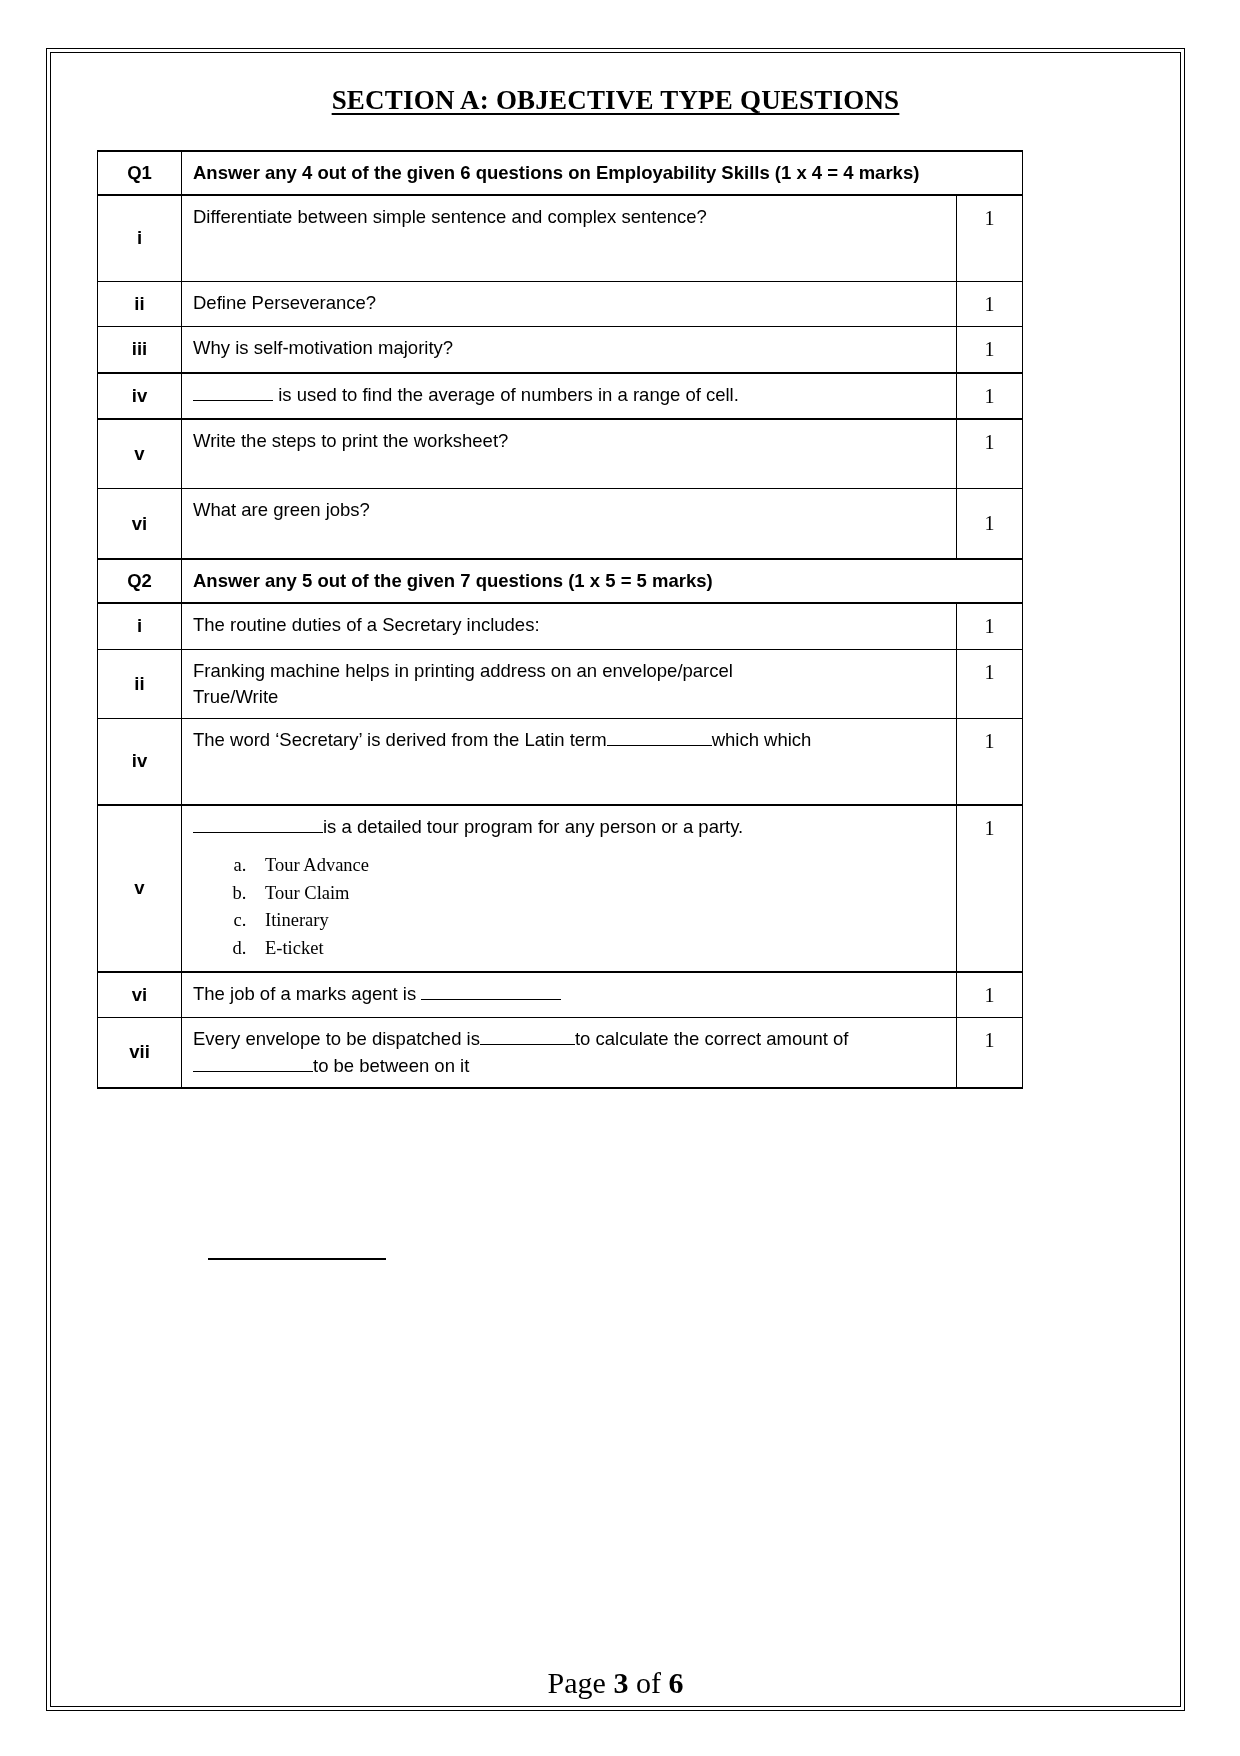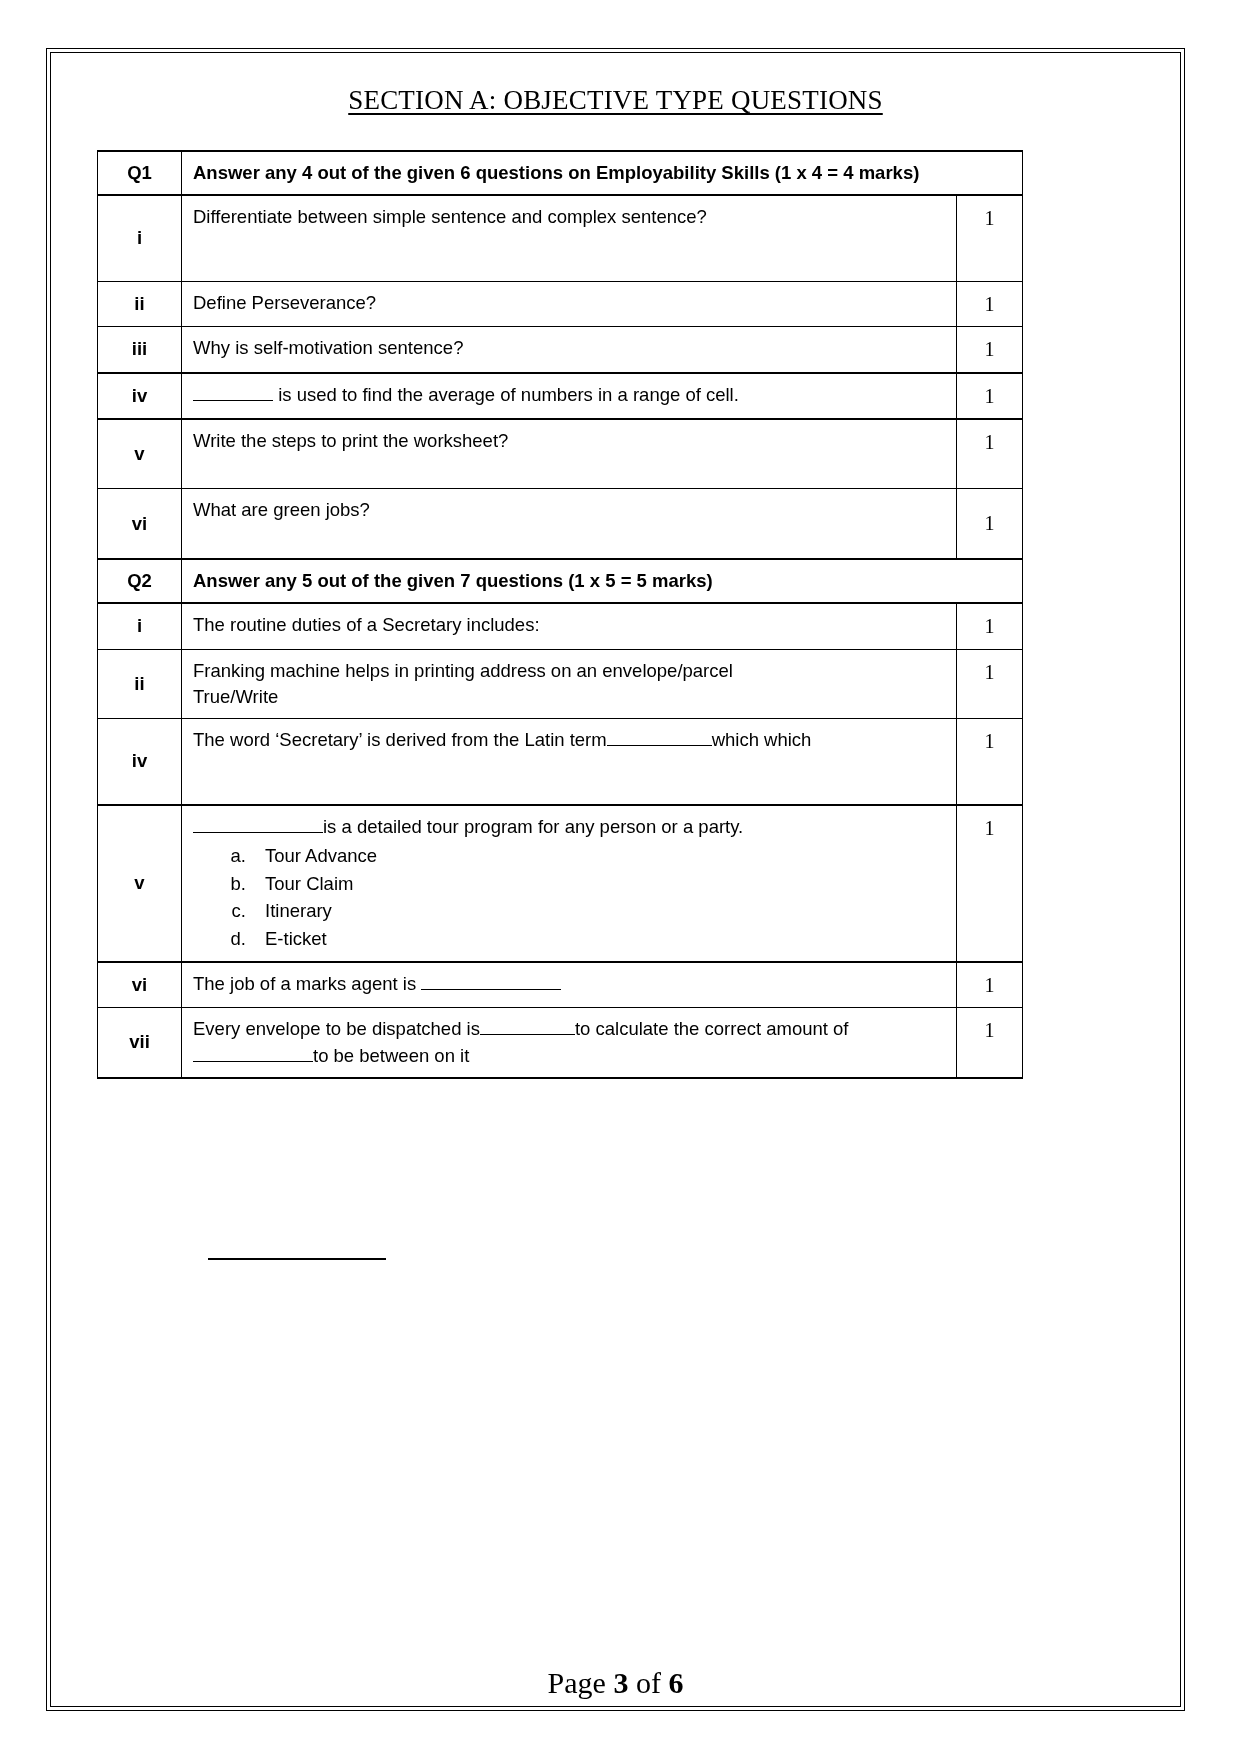--- a/index.html
+++ b/index.html
@@ -29,21 +29,21 @@
   .page-inner {
     position: relative;
     width: 100%; height: 100%;
     padding: 0;
   }
 
   
   .section-title {
     text-align: center;
     font-family: "Liberation Serif", serif;
-    font-weight: normal;
+    font-weight: bold;
     font-size: 27px;
     letter-spacing: 0.2px;
     margin-top: 32px;
     margin-bottom: 0;
   }
   .section-title span.u {
     text-decoration: underline;
     text-underline-offset: 4px;
   }
 
@@ -96,23 +96,24 @@
   .blank.w95  { width: 95px; }
   .blank.w105 { width: 105px; }
   .blank.w120 { width: 120px; }
   .blank.w125 { width: 125px; }
   .blank.w130 { width: 130px; }
   .blank.w140 { width: 140px; }
 
   
   ol.opts {
     list-style: lower-alpha;
-    margin: 2px 0 0 0;
+    margin: 12px 0 0 0;
     padding-left: 58px;
     line-height: 1.5;
+    font-family: Liberation Serif, serif;
   }
   ol.opts li { padding-left: 14px; }
 
   
   .h-tall   { height: 70px; }
   .h-taller { height: 86px; }
 
   
   .stray-rule {
     position: absolute;
@@ -160,21 +161,21 @@
       </tr>
 
       <tr>
         <td class="col-num">ii</td>
         <td class="col-body">Define Perseverance?</td>
         <td class="col-marks marks-bot">1</td>
       </tr>
 
       <tr>
         <td class="col-num">iii</td>
-        <td class="col-body">Why is self-motivation sentence?</td>
+        <td class="col-body">Why is self-motivation majority?</td>
         <td class="col-marks marks-bot">1</td>
       </tr>
 
       <tr class="thick-top">
         <td class="col-num">iv</td>
         <td class="col-body"><span class="blank w80"></span><span> is used to find the average of numbers in a range of cell.</span></td>
         <td class="col-marks marks-bot">1</td>
       </tr>
 
       <tr class="thick-top h-tall">

